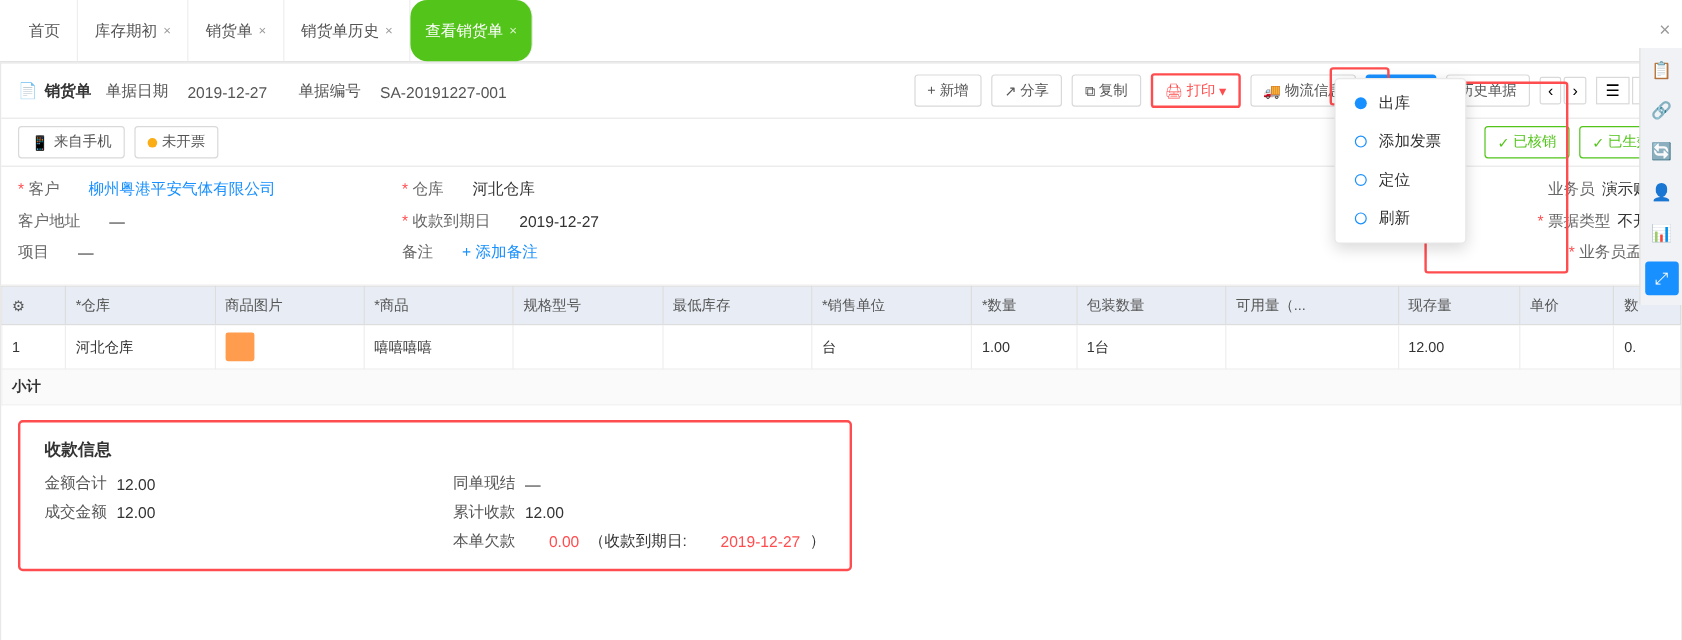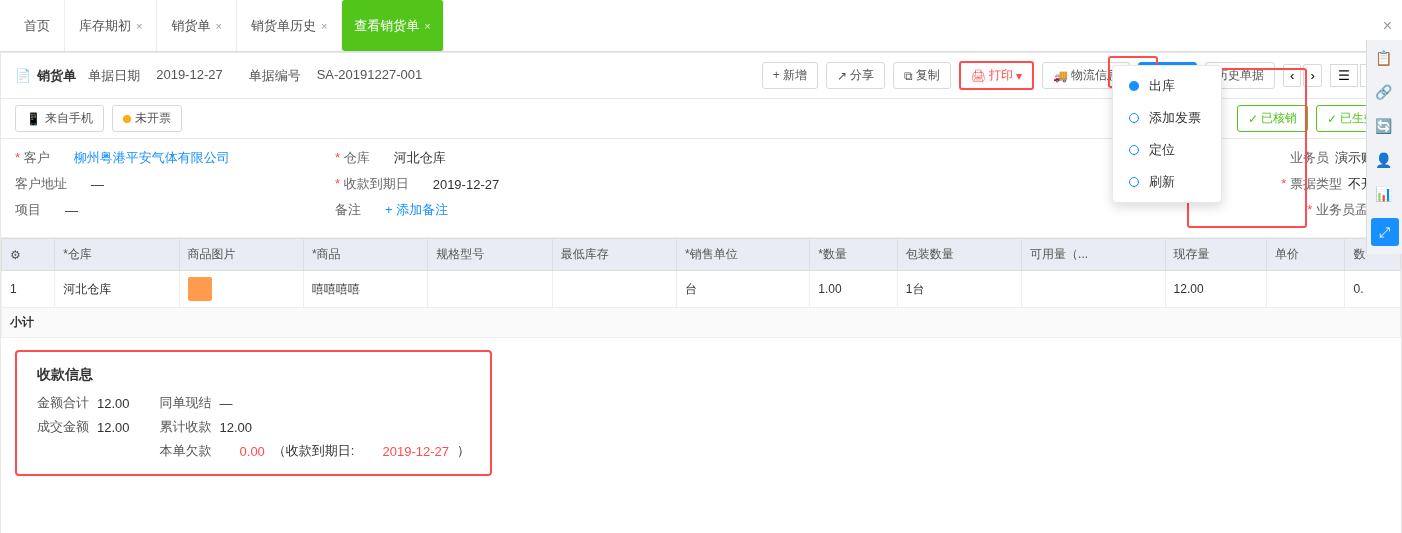--- a/index.html
+++ b/index.html
@@ -12,42 +12,42 @@
       padding: 0 10px; height: 52px; position: relative;
     }
     .tab-item {
       display: flex; align-items: center; gap: 5px;
       padding: 8px 14px; cursor: pointer; font-size: 13px;
       color: #555; border-right: 1px solid #eee;
       height: 100%;
     }
     .tab-item .close-btn { color: #999; font-size: 11px; cursor: pointer; }
     .tab-highlight {
-      background: #52c41a; color: #fff; border-radius: 3px;
+      background: #52c41a; color: #fff; border-radius: 14px;
       padding: 5px 12px; font-size: 13px; cursor: pointer;
     }
     .tab-close-global {
       margin-left: auto; cursor: pointer; font-size: 16px; color: #999;
     }
 
     
     .main-content {
       background: #fff; padding: 0;
       border: 1px solid #e8e8e8; margin: 0;
       min-height: 493px;
     }
 
     
     .doc-toolbar {
       display: flex; align-items: center;
       padding: 8px 14px; border-bottom: 1px solid #e8e8e8;
       gap: 12px; flex-wrap: wrap;
     }
     .doc-title { display: flex; align-items: center; gap: 6px; font-weight: bold; color: #333; }
-    .doc-info { display: flex; align-items: flex-start; gap: 16px; font-size: 13px; color: #555; }
+    .doc-info { display: flex; align-items: flex-end; gap: 16px; font-size: 13px; color: #555; }
     .doc-actions { display: flex; align-items: center; gap: 8px; margin-left: auto; }
     .action-btn {
       display: flex; align-items: center; gap: 3px;
       padding: 4px 10px; border: 1px solid #d9d9d9;
       border-radius: 3px; background: #fff; cursor: pointer;
       font-size: 12px; color: #555;
     }
     .action-btn.print-btn {
       border: 2px solid #ff4d4f; color: #ff4d4f;
     }
@@ -100,21 +100,21 @@
     }
     .data-table td {
       padding: 6px 8px; border: 1px solid #eee;
       background: #fff; white-space: nowrap;
     }
     .data-table tr:nth-child(even) td { background: #fafafa; }
     .table-wrapper { overflow-x: auto; }
     .product-img { width: 24px; height: 24px; background: #ff9c4e; display: inline-block; border-radius: 2px; vertical-align: middle; }
     .subtotal-row td { background: #f9f9f9; font-weight: bold; }
     .payment-title { font-weight: bold; font-size: 14px; margin-bottom: 10px; }
-    .payment-grid { display: grid; grid-template-columns: 1fr; gap: 6px 30px; }
+    .payment-grid { display: grid; grid-template-columns: 1fr 1fr; gap: 6px 30px; }
     .payment-item { display: flex; align-items: center; gap: 8px; font-size: 13px; }
     .payment-label { color: #555; white-space: nowrap; }
     .payment-value { color: #333; }
     .payment-value.red { color: #ff4d4f; margin-left: 20px; }
 
     
     .dropdown-overlay {
       position: absolute;
       top: 65px; right: 180px;
       background: #fff;

